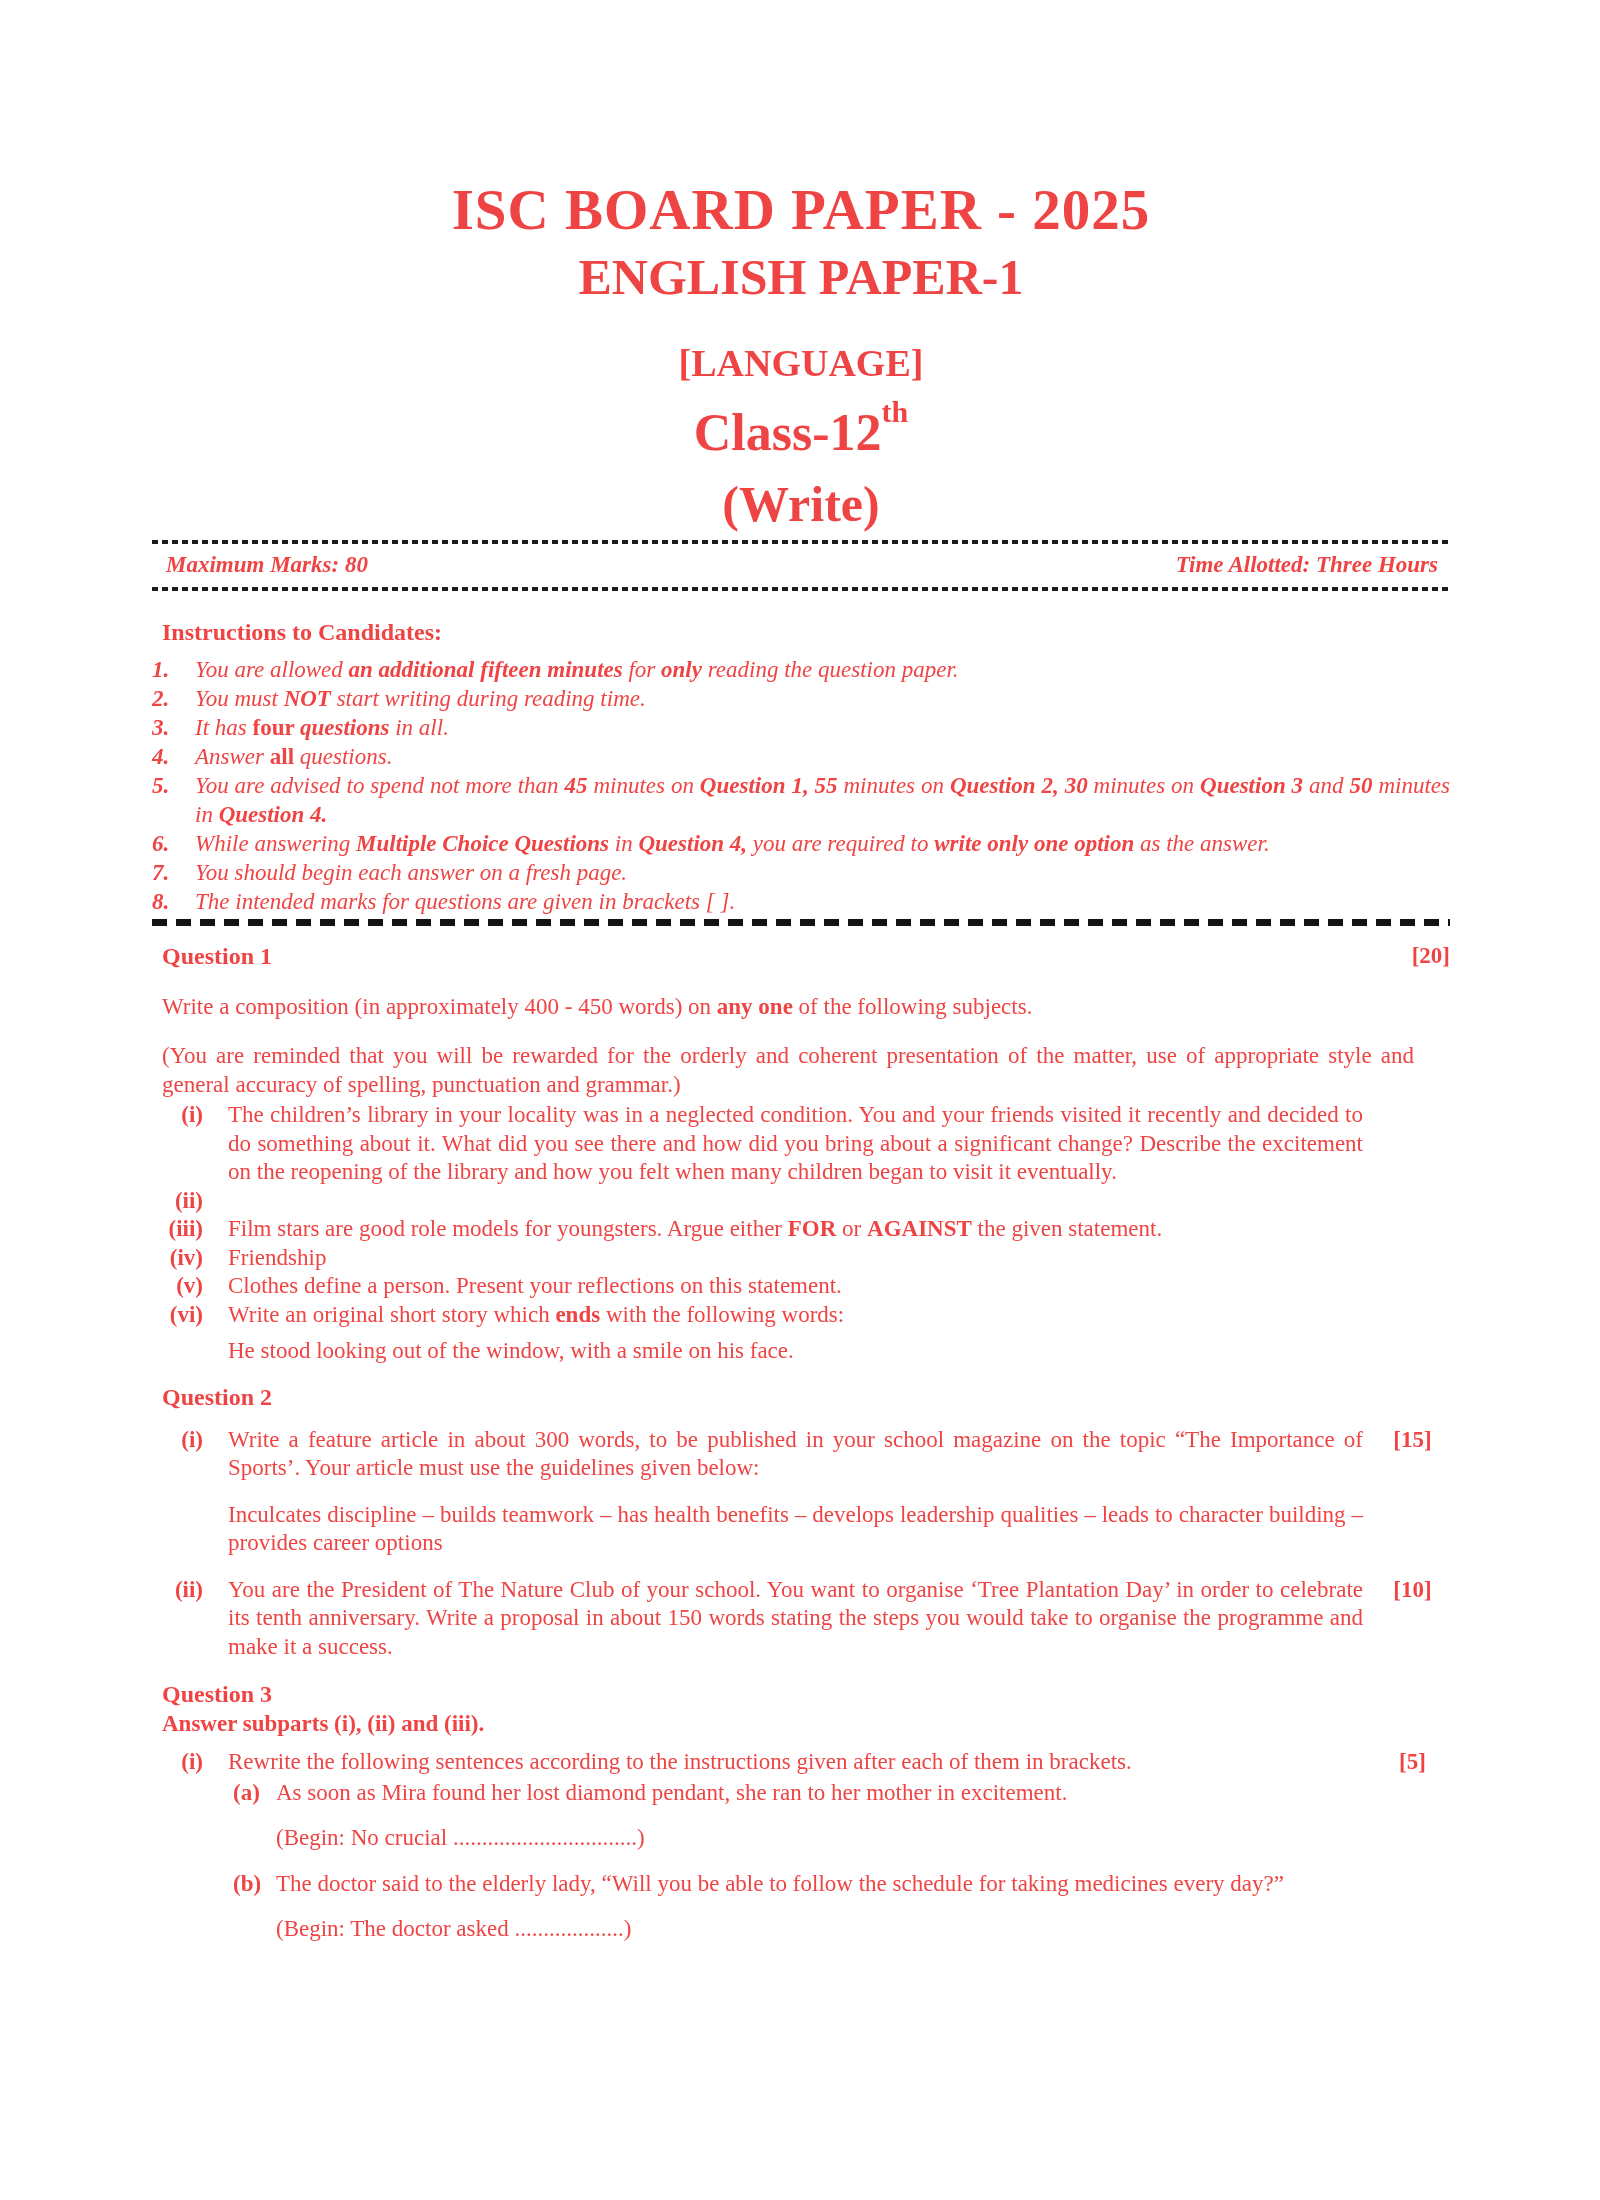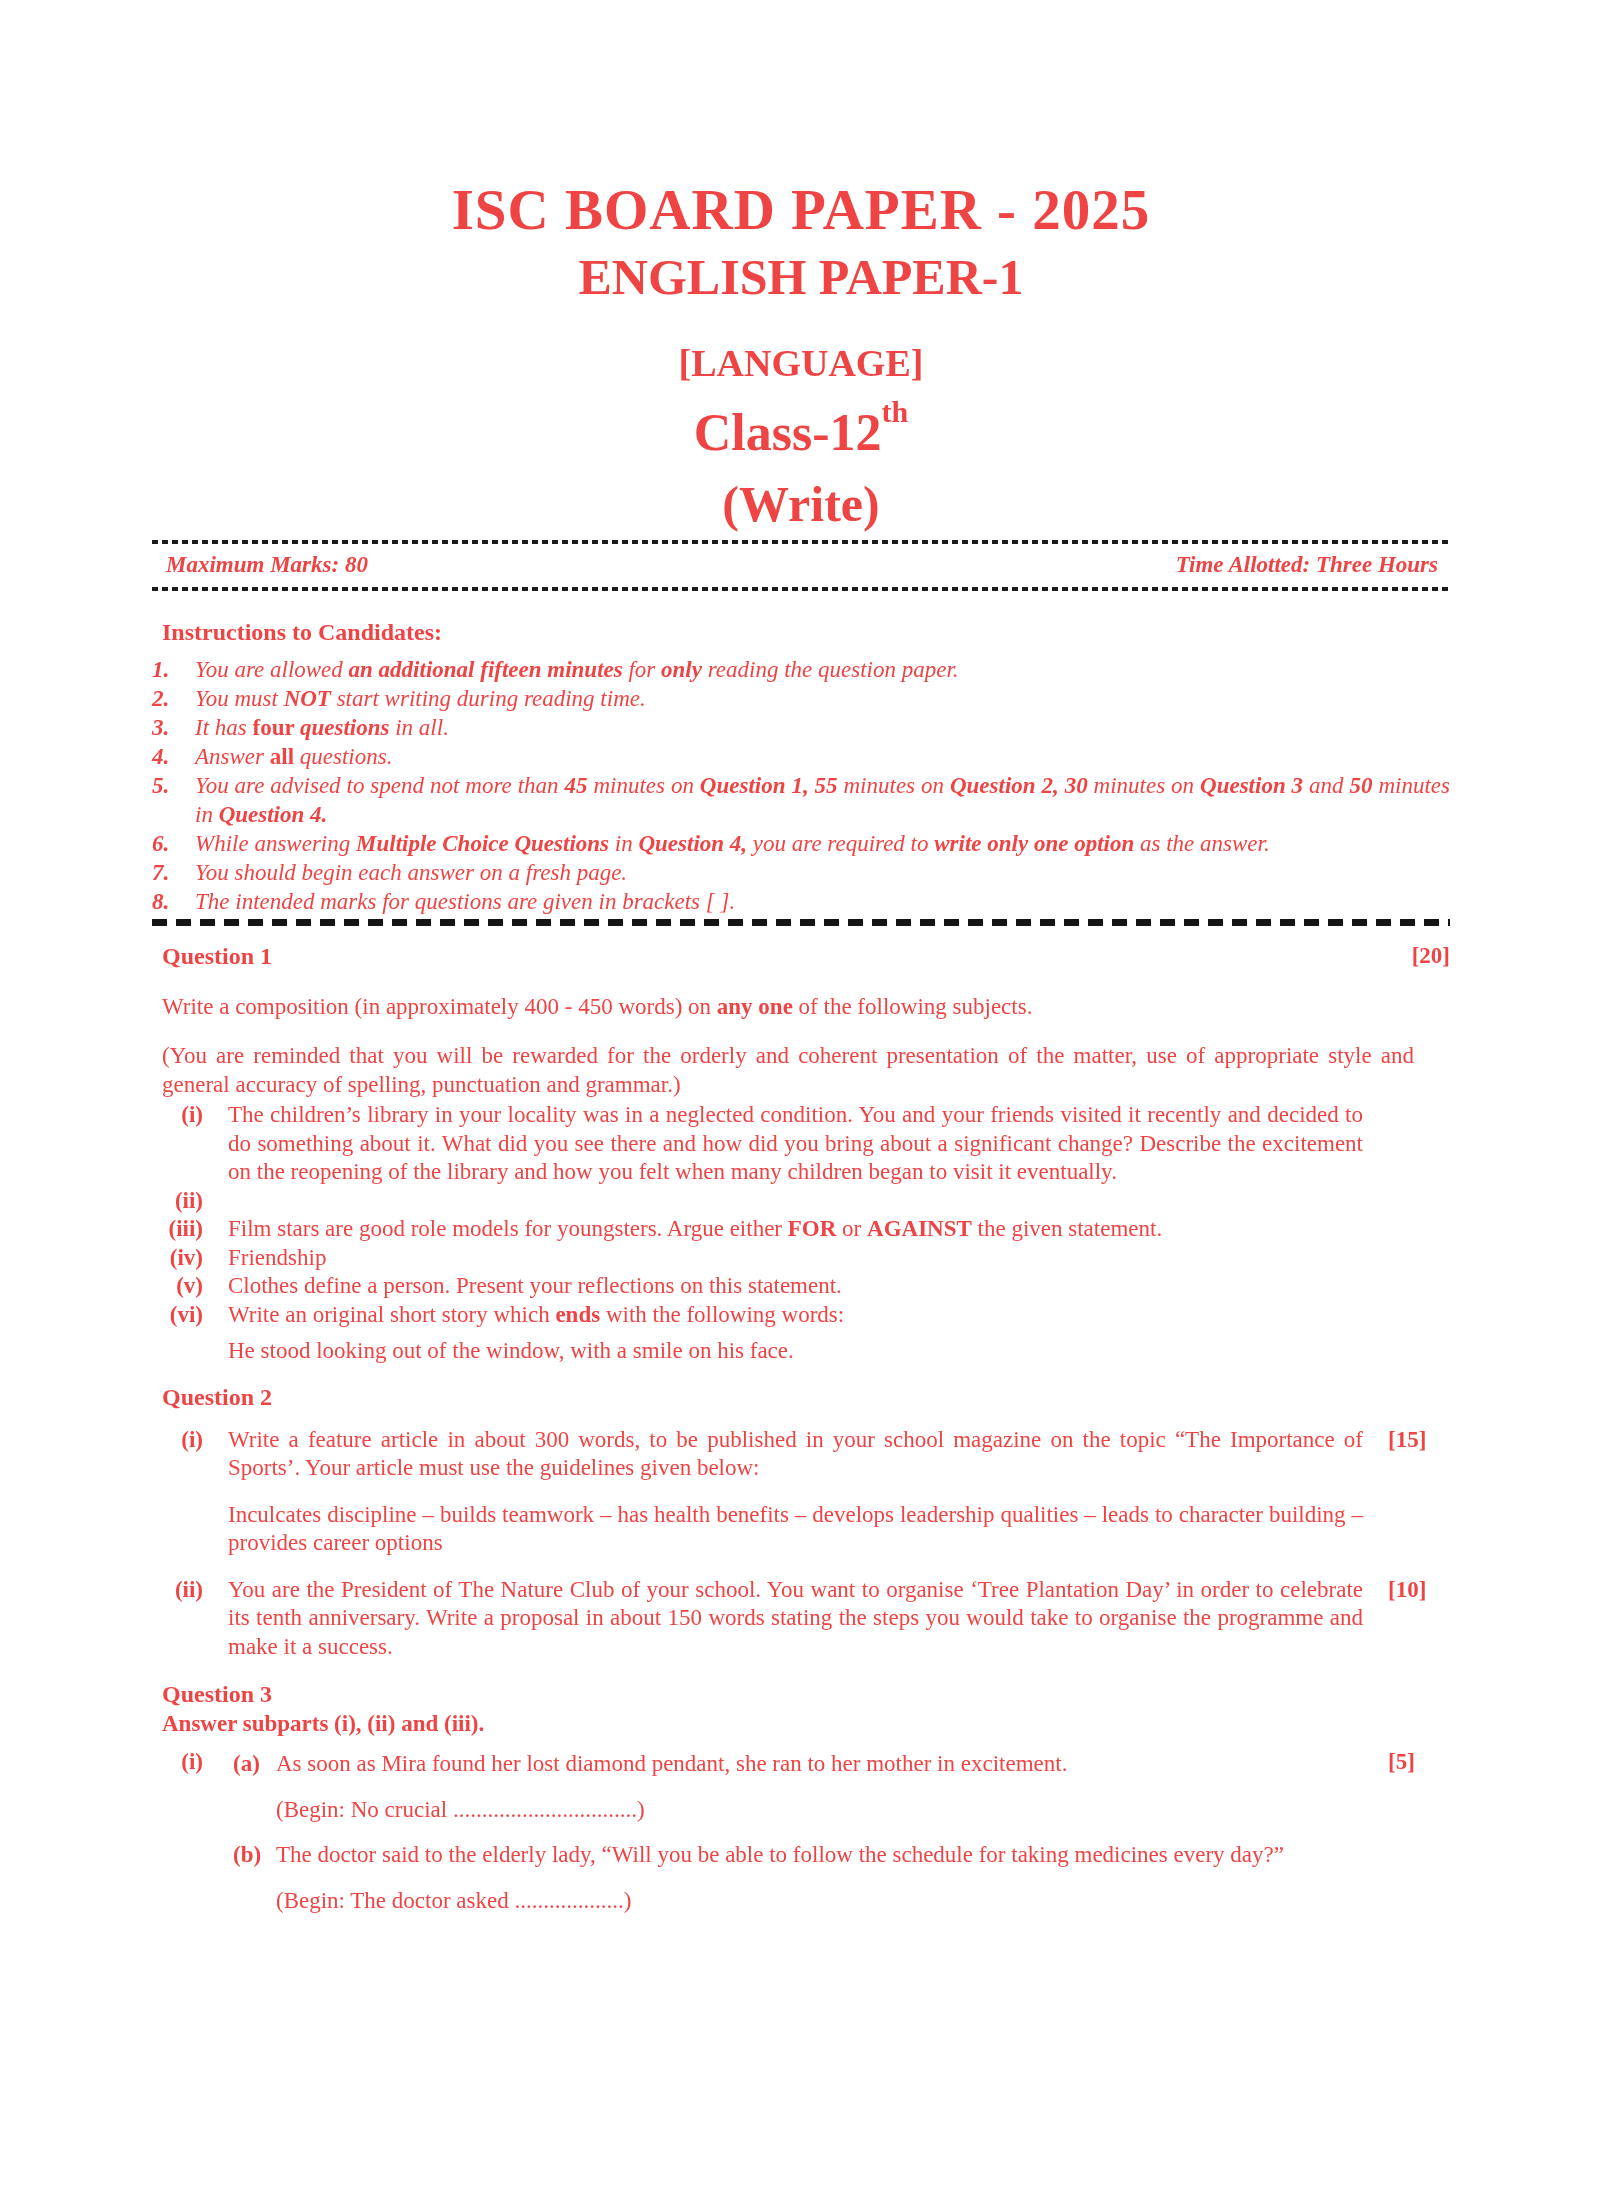--- a/index.html
+++ b/index.html
@@ -56,21 +56,21 @@
     margin:15px 0 0 10px;
   }
   .q-head-row .marks{ font-size:23px; }
   .q-sub-heading{ font-weight:700; line-height:29px; margin-left:10px; }
   .q-para{ margin:22px 36px 0 10px; text-align:justify; }
   .q-para.tight{ margin-top:21px; }
   .item-list{ margin-top:2px; }
   .q-item{ display:grid; grid-template-columns:51px 1fr 62px; column-gap:25px; }
   .q-item .marker{ font-weight:700; text-align:right; }
   .q-item .item-text{ text-align:justify; }
-  .q-item .item-marks{ font-weight:700; text-align:left; padding-right:13px; }
+  .q-item .item-marks{ font-weight:700; text-align:center; padding-right:13px; }
   .item-cont{ margin:8px 87px 0 76px; text-align:justify; }
   .gap18{ margin-top:18px; }
   .gap16{ margin-top:16px; }
   
   .sub-item{ position:relative; padding-left:48px; margin-top:2px; text-align:justify; }
   .sub-marker{ position:absolute; left:5px; top:0; font-weight:700; }
   .begin-line{ padding-left:48px; margin-top:17px; margin-bottom:17px; }
 </style>
 </head>
 <body>
@@ -194,20 +194,21 @@
 
   <section>
     <div class="q-head-row" style="margin-top:18px">
       <span>Question 3</span>
     </div>
     <div class="q-sub-heading">Answer subparts (i), (ii) and (iii).</div>
     <div class="item-list" style="margin-top:10px">
       <div class="q-item">
         <span class="marker">(i)</span>
         <div class="item-text">
+          <div><span>Rewrite the following sentences according to the instructions given after each of them in brackets.</span></div>
           <div class="sub-item">
             <span class="sub-marker">(a)</span>
             <span>As soon as Mira found her lost diamond pendant, she ran to her mother in excitement.</span>
           </div>
           <div class="begin-line">(Begin: No crucial ................................)</div>
           <div class="sub-item">
             <span class="sub-marker">(b)</span>
             <span>The doctor said to the elderly lady, “Will you be able to follow the schedule for taking medicines every day?”</span>
           </div>
           <div class="begin-line">(Begin: The doctor asked ...................)</div>

